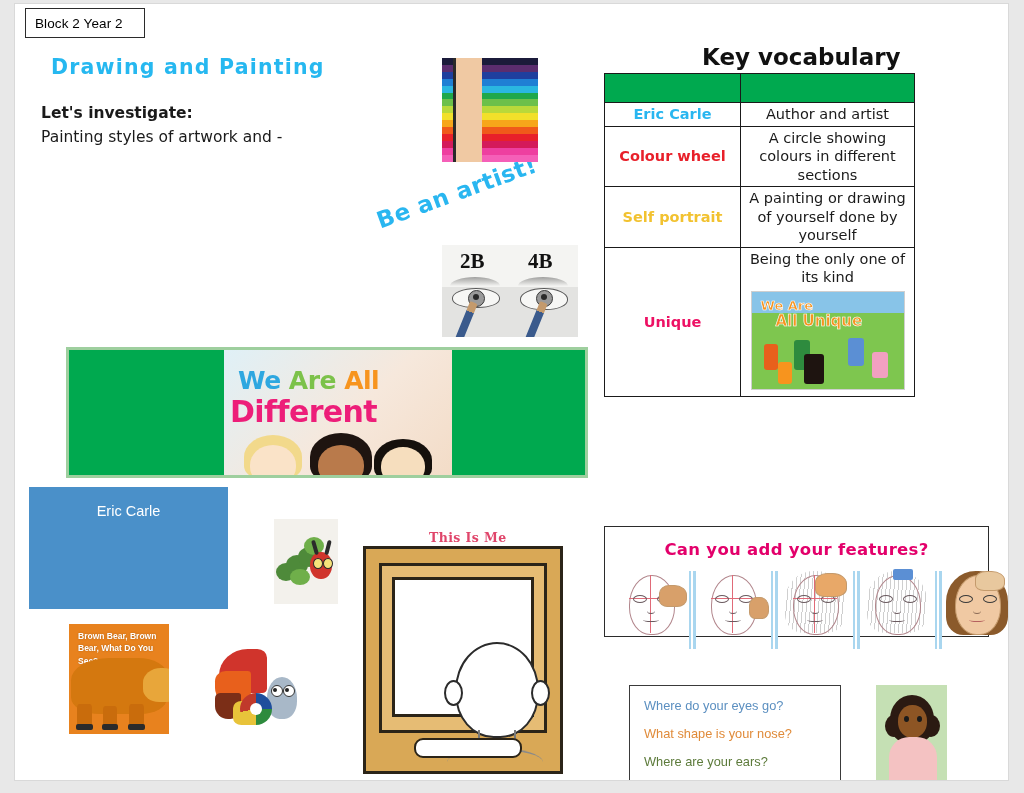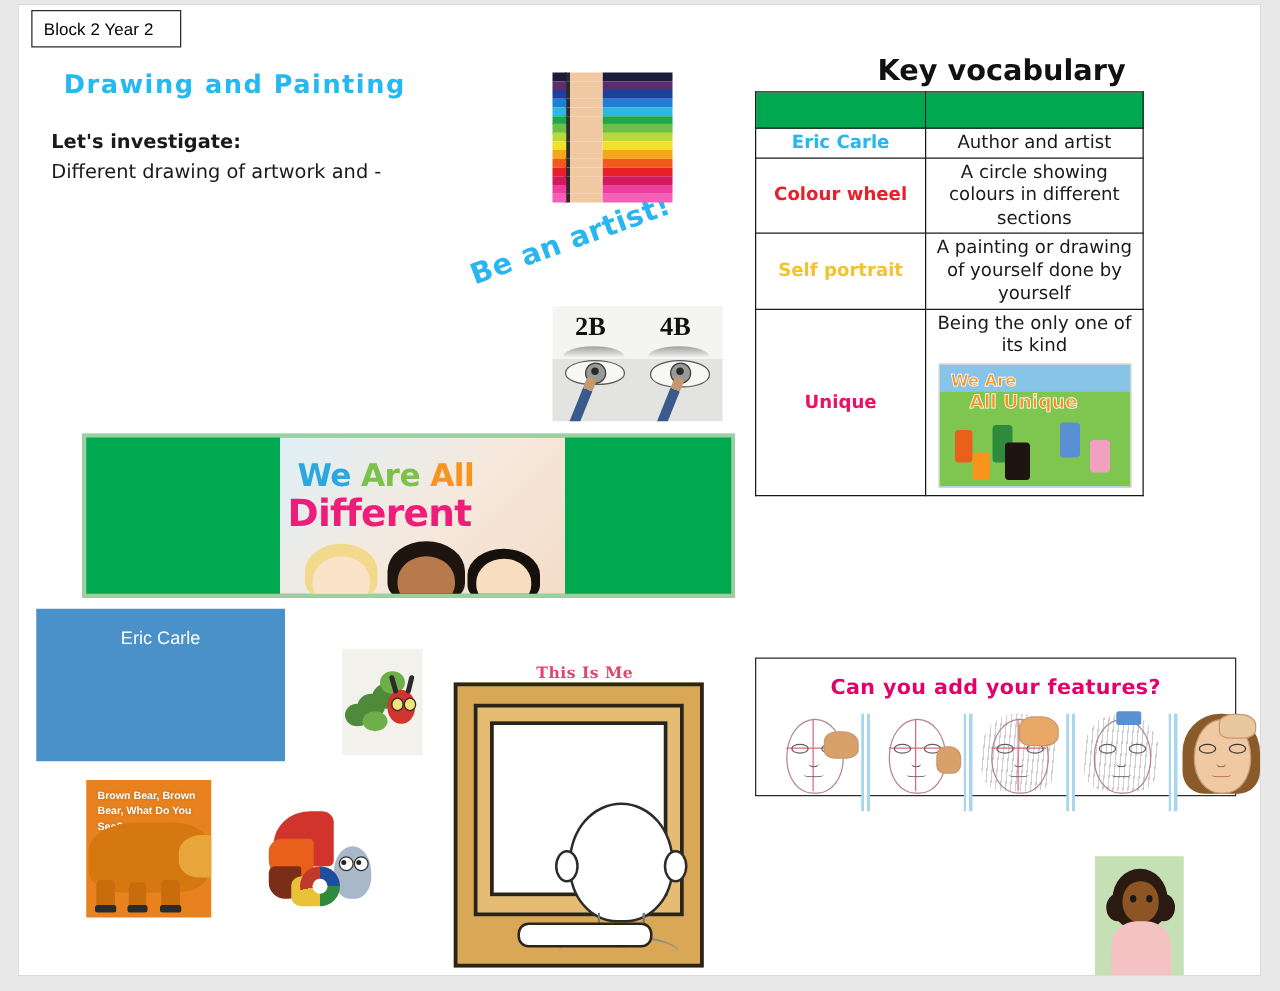--- a/index.html
+++ b/index.html
@@ -379,21 +379,21 @@
 <body>
 
 <div class="page">
 
   <div class="block-tag">
     <span>Block 2 Year 2</span>
   </div>
 
   <div class="title-main">Drawing and Painting</div>
   <div class="lets">Let's investigate:</div>
-  <div class="subline">Different drawing of artwork and -</div>
+  <div class="subline">Painting styles of artwork and -</div>
 
   <div class="be-artist">Be an artist!</div>
 
   <div class="pencils" id="pencils">
       <div class="p" style="background: rgb(27, 27, 58); top: 6px;"></div>
       <div class="tip" style="top: 6px;"></div>
       <div class="ring" style="top: 6px; background: rgb(27, 27, 58);"></div>
       <div class="p" style="background: rgb(91, 45, 110); top: 12.9px;"></div>
       <div class="tip" style="top: 12.9px;"></div>
       <div class="ring" style="top: 12.9px; background: rgb(91, 45, 110);"></div>
@@ -623,20 +623,25 @@
       <div class="hair" style="left:1px;top:0px;width:62px;height:64px;background:#8B5A2B;border-radius:48% 48% 28% 28%;"></div>
       <div class="oval" style="background:#F0C9A3;border-color:#c49a6c;"></div>
       <div class="eyeL" style="border-color:#3a3a3a;"></div>
         <div class="eyeR" style="border-color:#3a3a3a;"></div>
       <div class="nose" style="border-color:#8a6a55;"></div>
         <div class="mouth" style="border-color:#b5605f;"></div>
       <div class="hand" style="left:30px;top:0px;width:28px;height:18px;background:#E8C89E;"></div>
     </div>
   </div>
 
+  <div class="qbox" id="qbox">
+      <div style="color: rgb(91, 143, 192);">Where do your eyes go?</div>
+      <div style="color: rgb(224, 139, 58);">What shape is your nose?</div>
+      <div style="color: rgb(92, 122, 58);">Where are your ears?</div>
+    </div>
 
   <div class="girl">
     <div class="g-hair"></div>
     <div class="g-puff-l"></div>
     <div class="g-puff-r"></div>
     <div class="g-face"></div>
     <div class="g-eye" style="left:28px;"></div>
     <div class="g-eye" style="left:41px;"></div>
     <div class="g-body"></div>
   </div>

